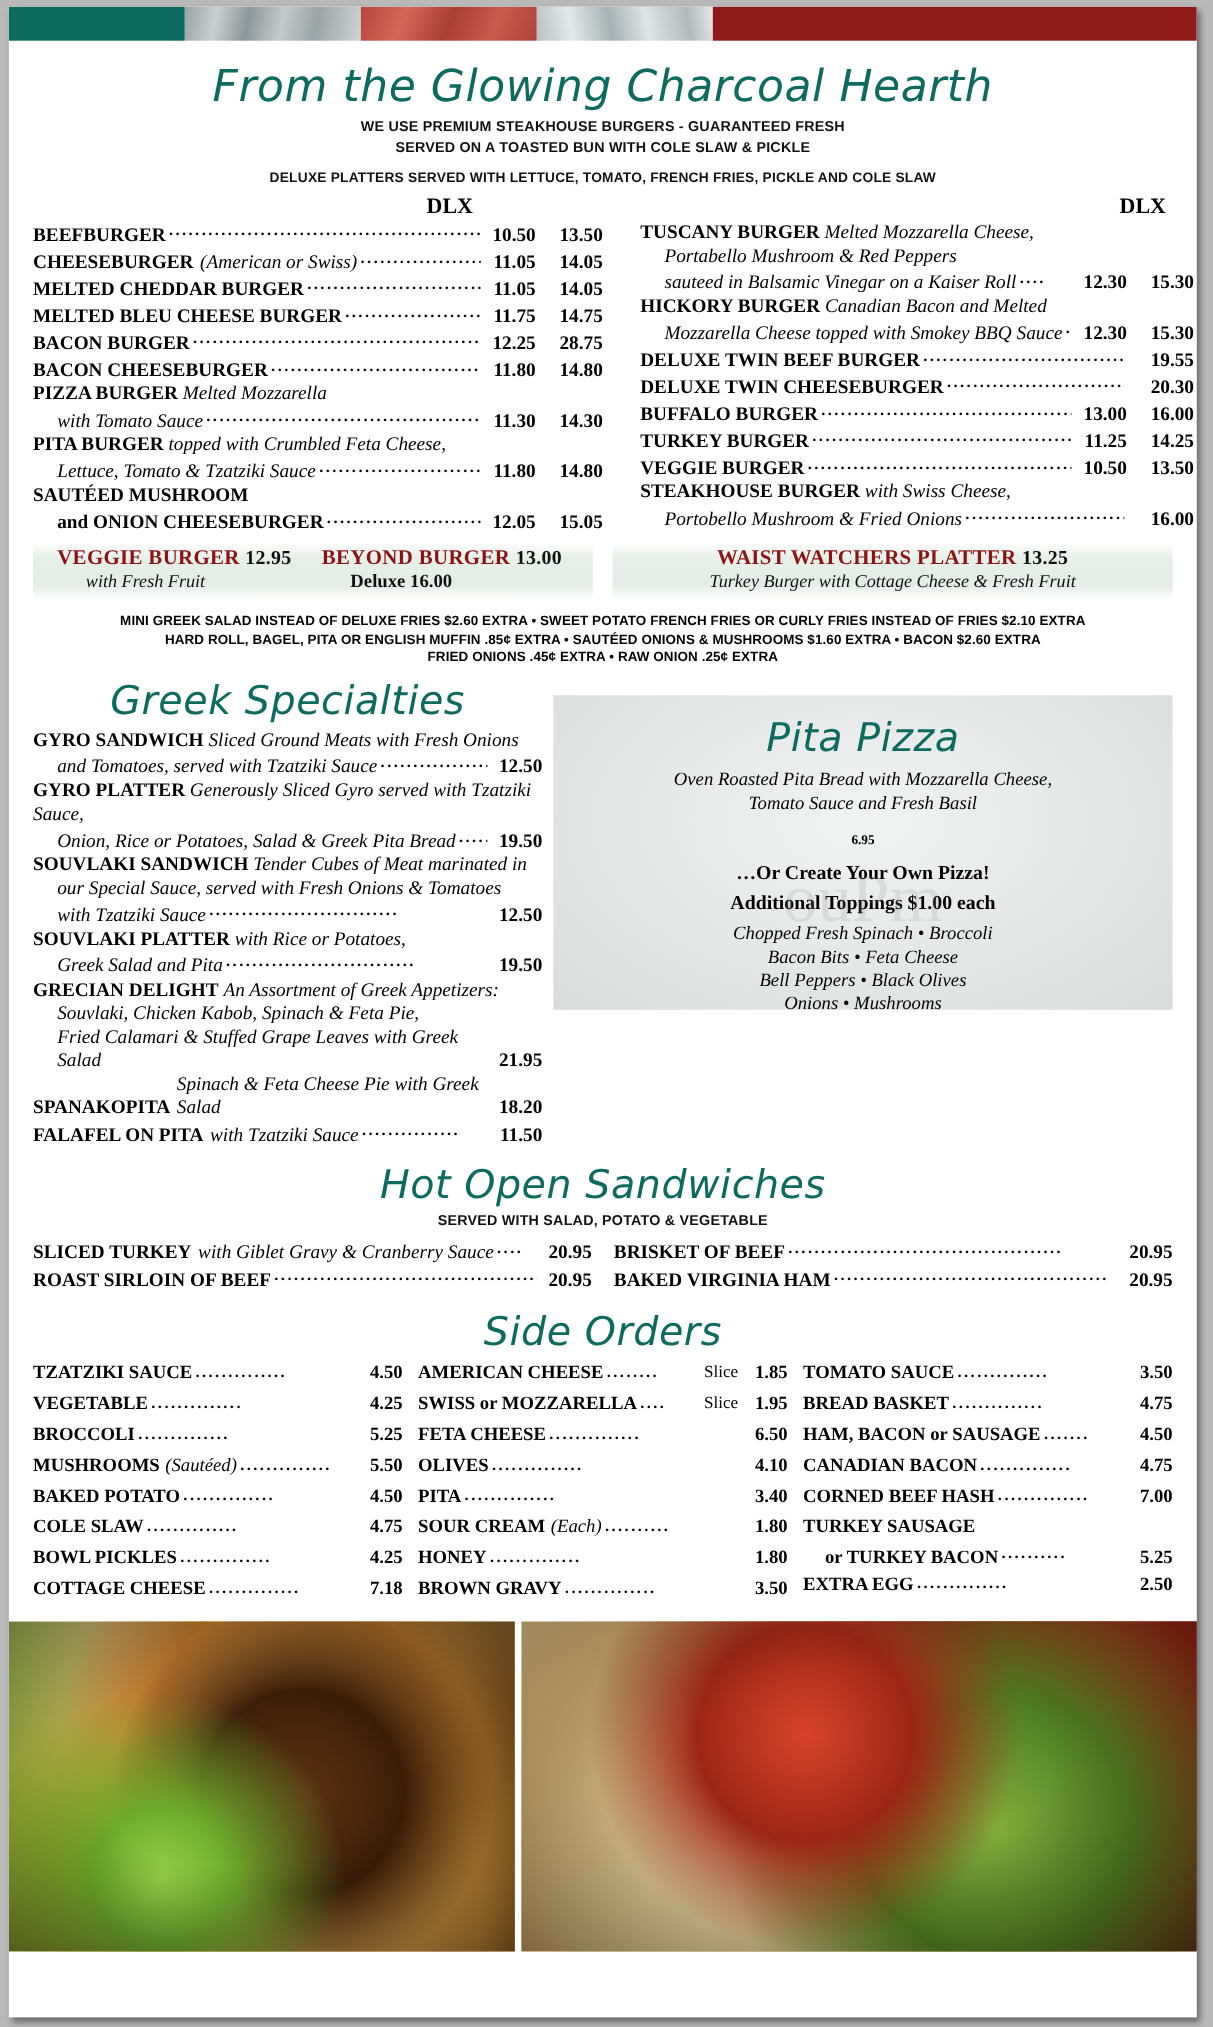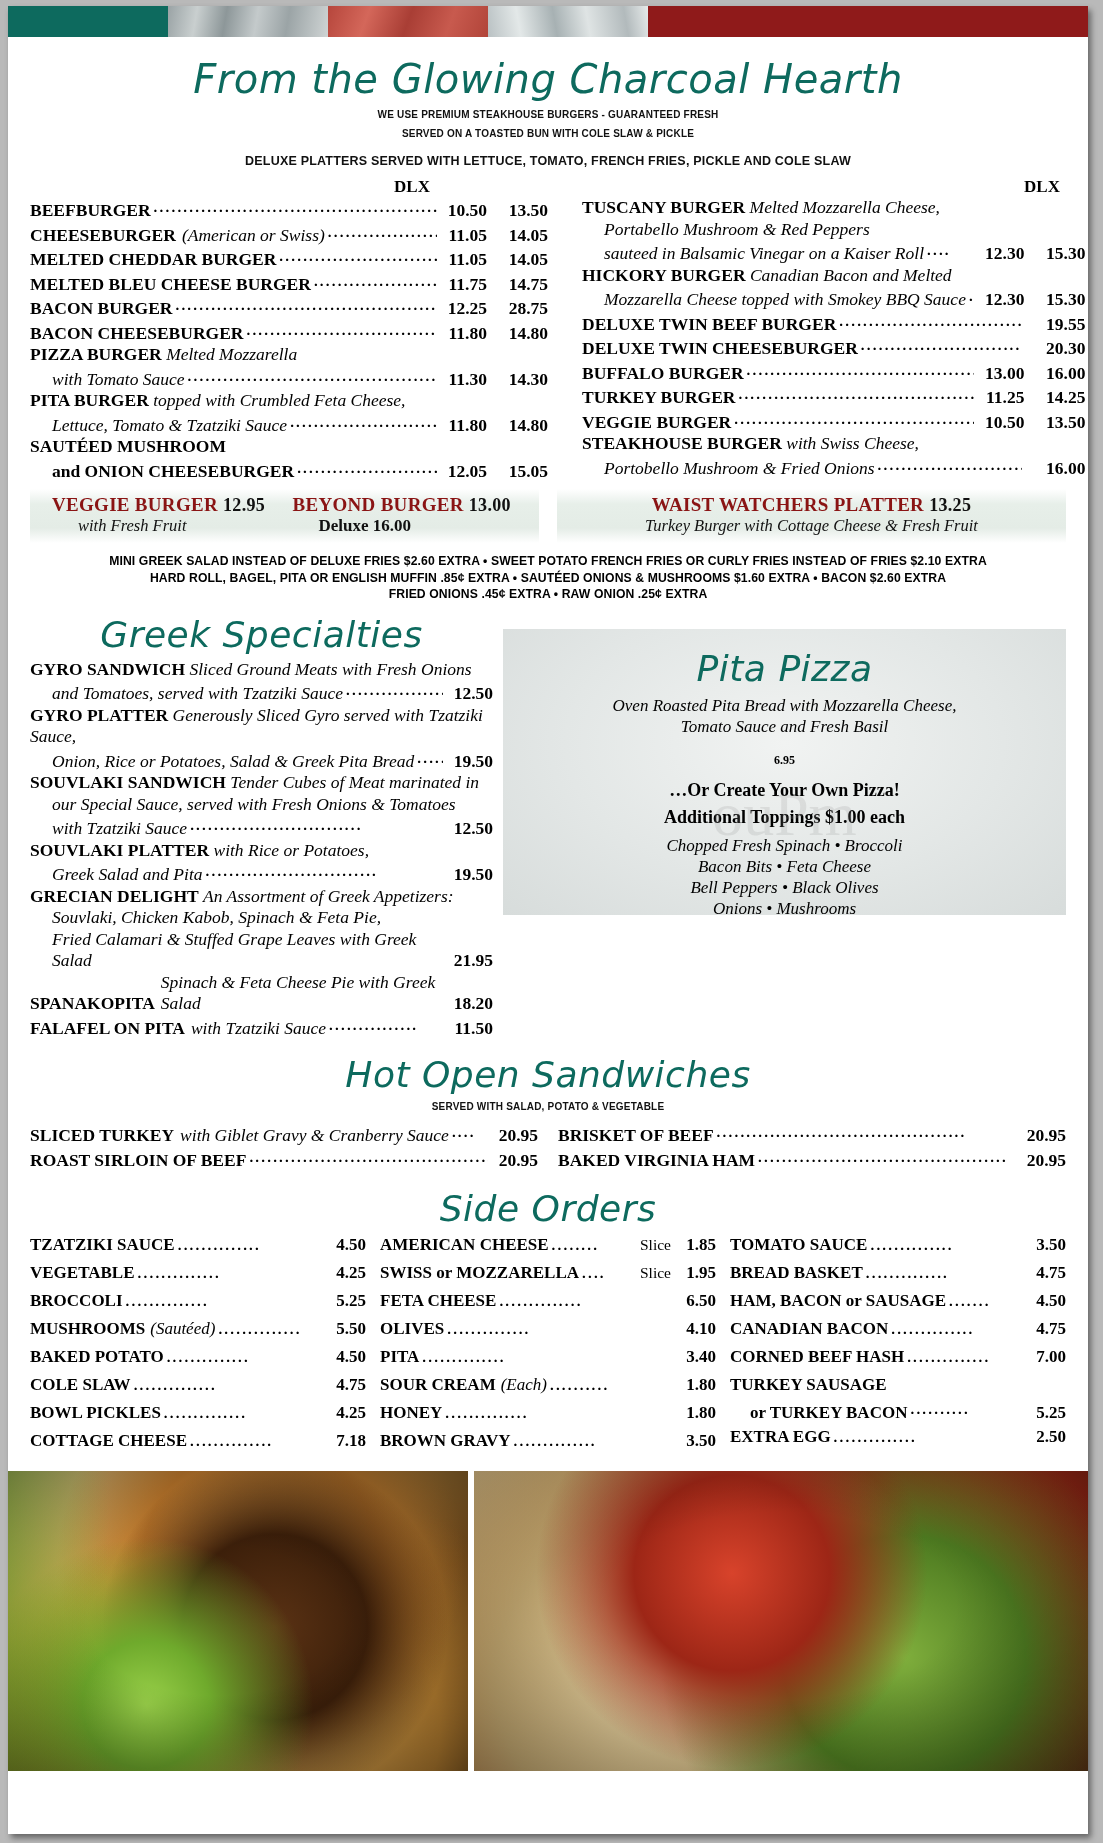--- a/index.html
+++ b/index.html
@@ -28,28 +28,28 @@
   .script-head{
     text-align:center;color:#0d6a5e;
     font-family:"DejaVu Sans",sans-serif;
     font-style:italic;font-weight:400;
     letter-spacing:.5px;
   }
   .h1{font-size:40px;line-height:44px;margin-top:20px;}
   .h2{font-size:36px;line-height:40px;}
   .sub-caps{
     text-align:center;font-family:"Liberation Sans",sans-serif;
-    font-weight:bold;font-size:10px;letter-spacing:.2px;line-height:19px;
+    font-weight:bold;font-size:13px;letter-spacing:.2px;line-height:19px;
     color:#111;
   }
   .sub-caps.small{font-size:12.5px;}
 
   
   .burger-wrap{position:relative;padding:0 22px;}
-  .dlxrow{display:flex;font-weight:bold;font-size:17px;margin-top:6px;gap:45px;}
+  .dlxrow{display:flex;font-weight:bold;font-size:20px;margin-top:6px;gap:45px;}
   .dlx-l{width:400px;text-align:right;padding-right:14px;}
   .dlx-r{flex:1;text-align:right;padding-right:6px;}
   .cols{display:flex;gap:12px;}
   .col{width:50%;}
   .col.left{padding-right:14px;}
   .col.right{padding-left:8px;}
 
   .item{position:relative;font-size:17.5px;line-height:21.5px;color:#000;}
   .item .nm{font-weight:bold;}
   .item .ds{font-style:italic;}

